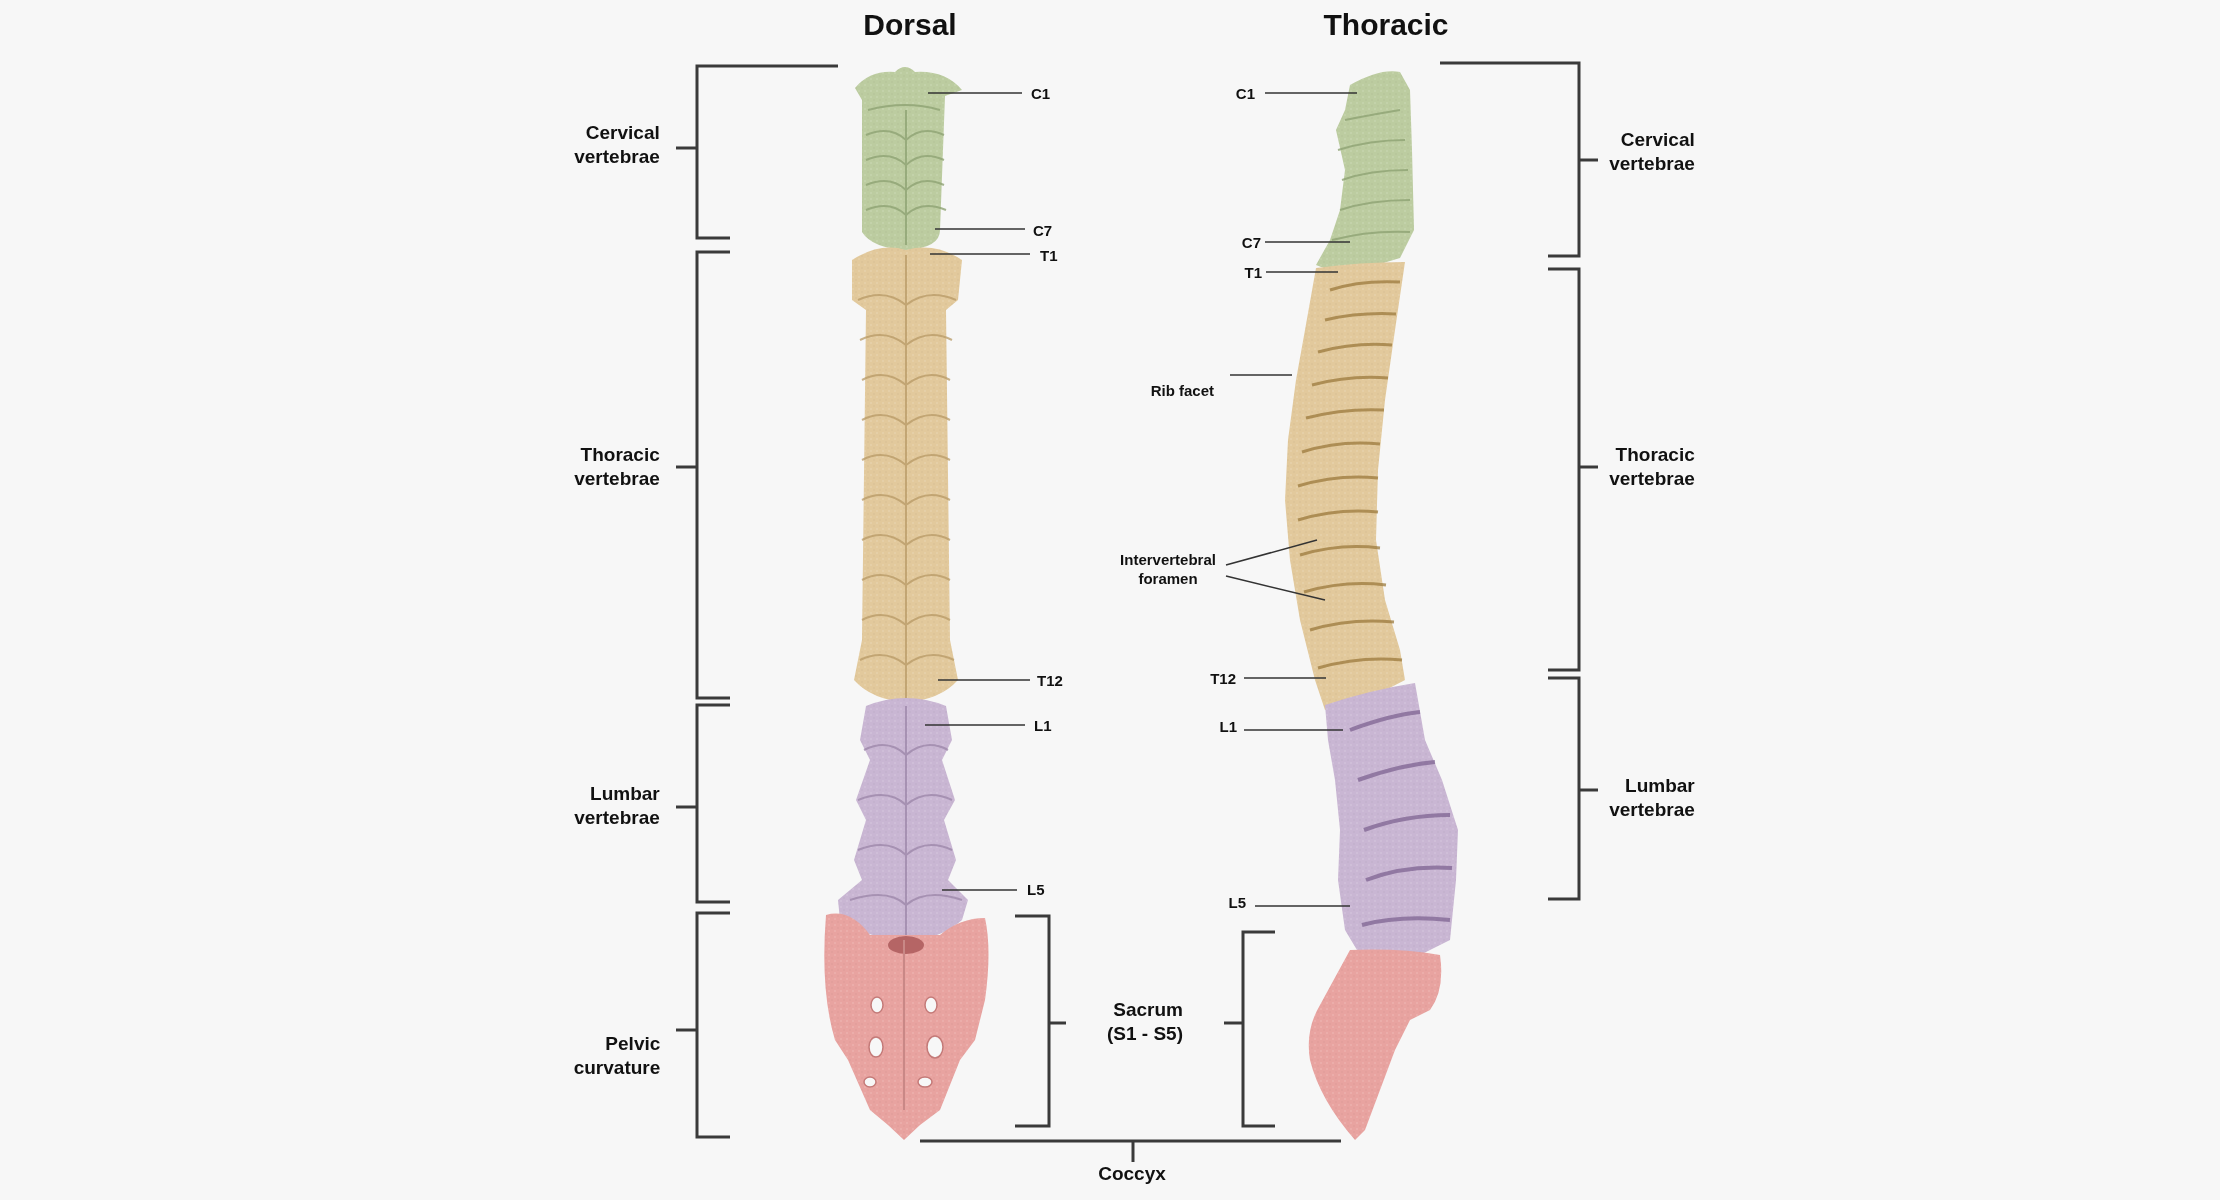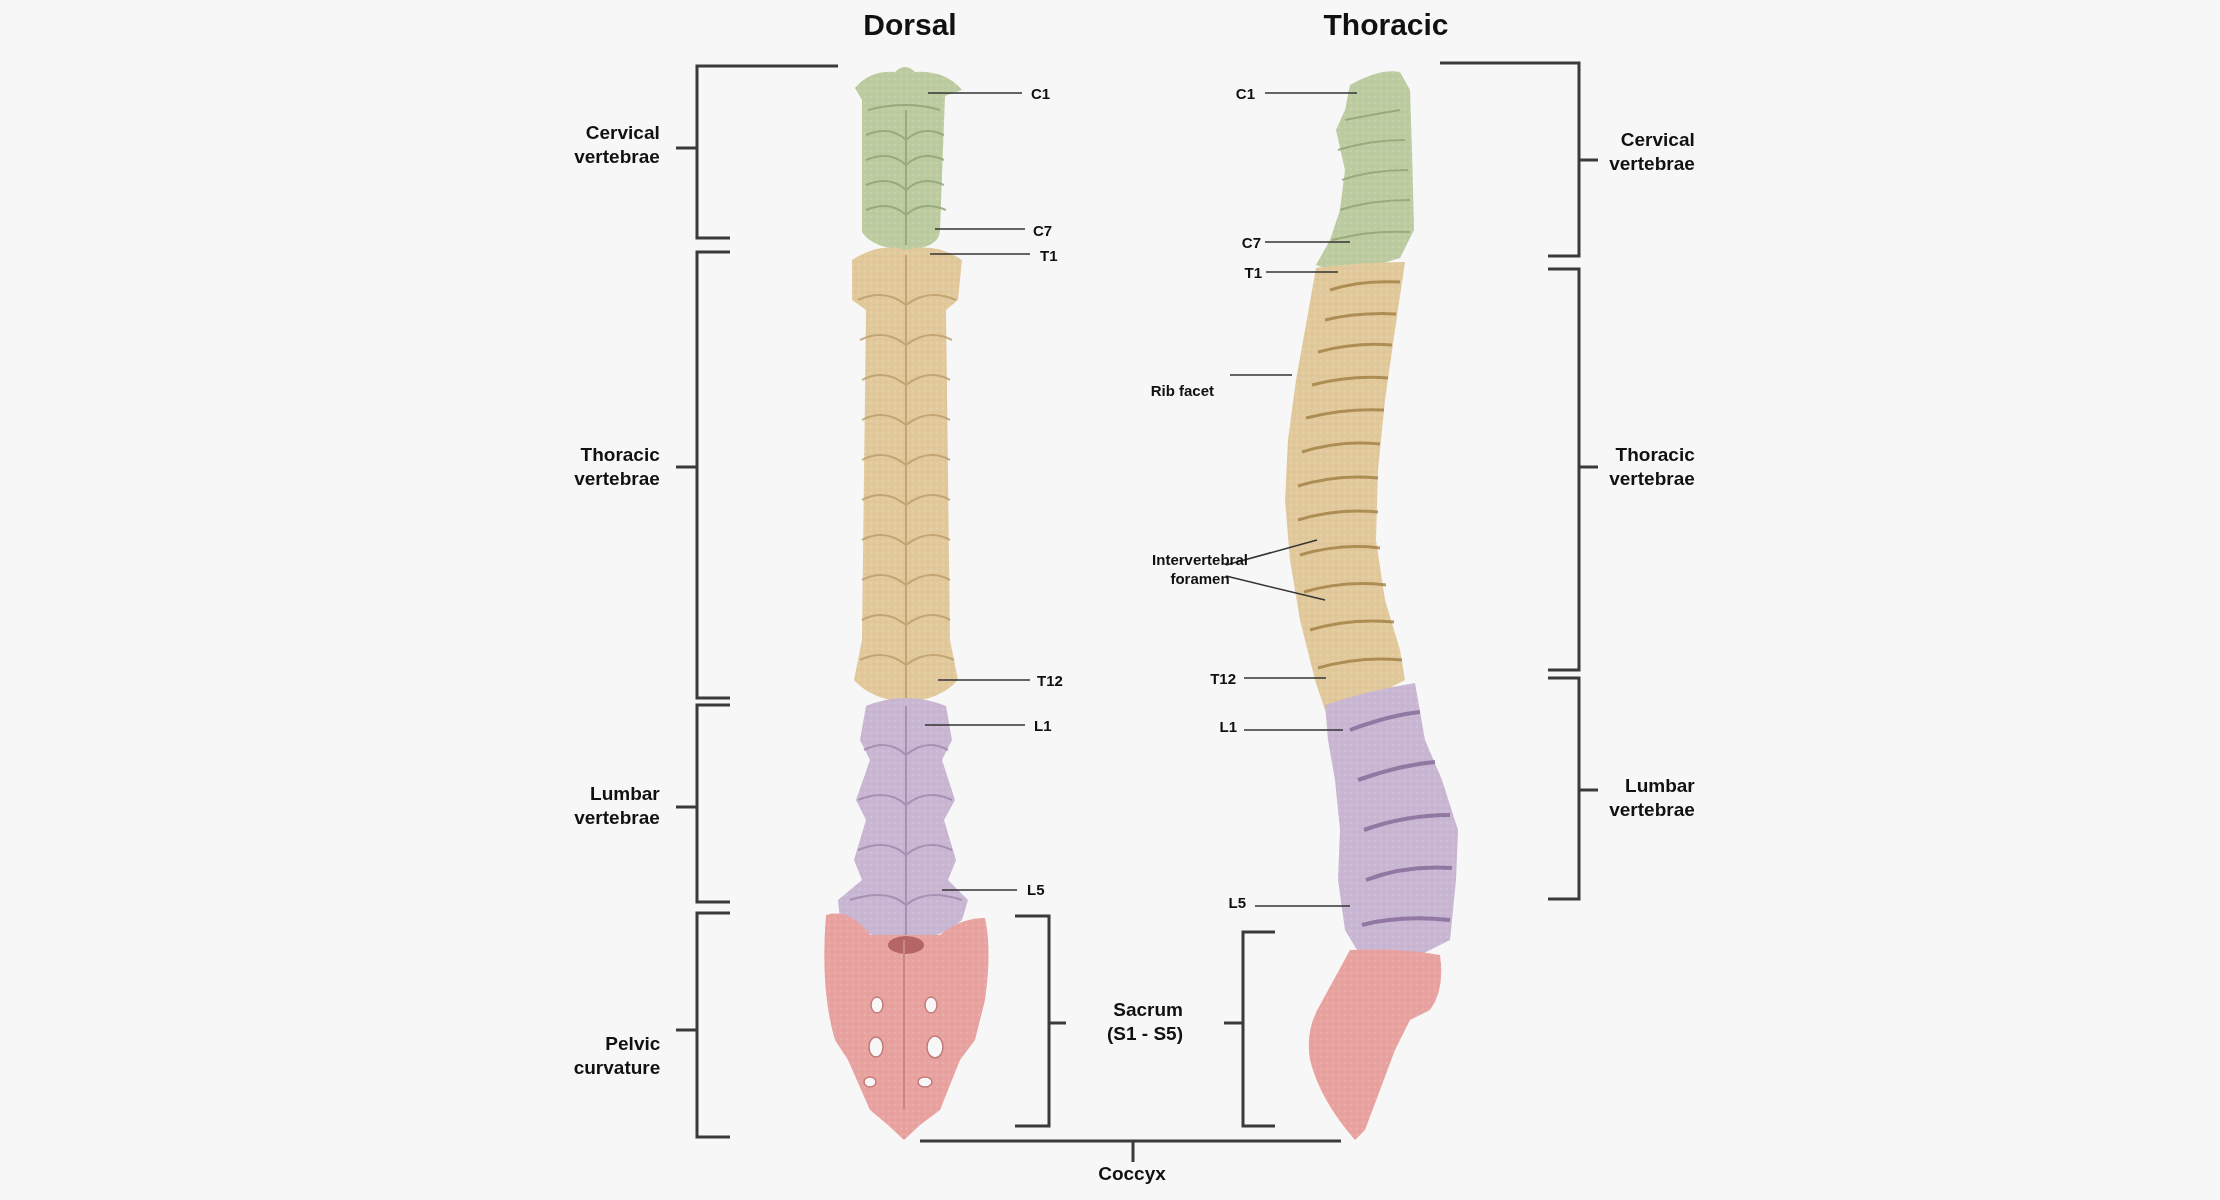--- a/index.html
+++ b/index.html
@@ -228,21 +228,21 @@
 <div class="slabel l" style="left:1033px; top:230px;">C7</div>
 <div class="slabel l" style="left:1040px; top:255px;">T1</div>
 <div class="slabel l" style="left:1037px; top:680px;">T12</div>
 <div class="slabel l" style="left:1034px; top:725px;">L1</div>
 <div class="slabel l" style="left:1027px; top:889px;">L5</div>
 
 <div class="slabel r" style="left:1255px; top:93px;">C1</div>
 <div class="slabel r" style="left:1261px; top:242px;">C7</div>
 <div class="slabel r" style="left:1262px; top:272px;">T1</div>
 <div class="slabel r" style="left:1214px; top:374px;margin-top:16px;">Rib facet</div>
-<div class="slabel c" style="left:1168px; top:569px;margin-left:32px;">
+<div class="slabel c" style="left:1168px; top:569px;">
   <div>Intervertebral</div>
   <div>foramen</div>
 </div>
 <div class="slabel r" style="left:1236px; top:678px;">T12</div>
 <div class="slabel r" style="left:1237px; top:726px;">L1</div>
 <div class="slabel r" style="left:1246px; top:902px;">L5</div>
 
 <div class="glabel" style="left:1145px; top:1022px;">
   <div>Sacrum</div>
   <div>(S1 - S5)</div>

